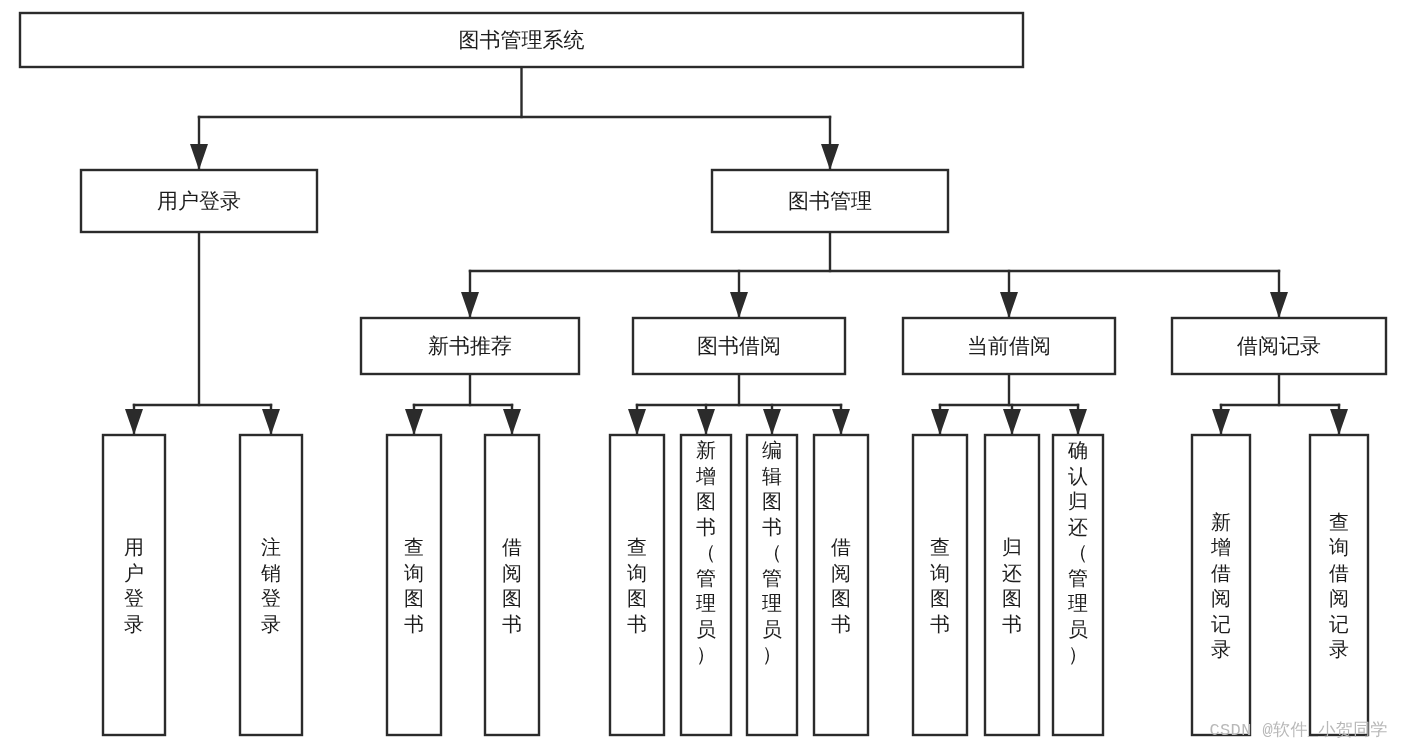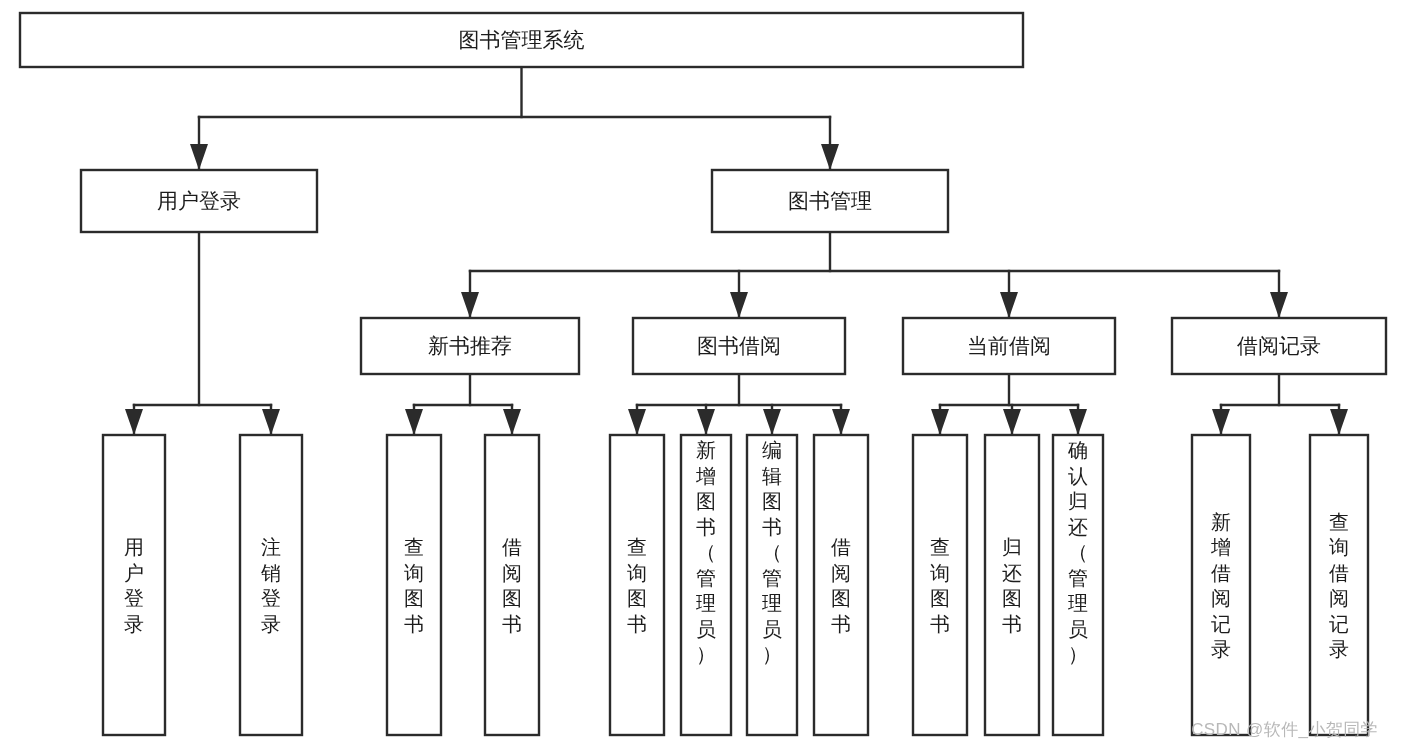--- a/index.html
+++ b/index.html
@@ -45,23 +45,23 @@
     dominant-baseline: middle;
   }
   .node-label-v {
     font-family: "DejaVu Sans", "Liberation Sans", sans-serif;
     font-size: 20px;
     fill: #1c1c1c;
     text-anchor: middle;
   }
   .watermark {
     position: absolute;
-    right: 16px;
+    right: 6px;
     bottom: 6px;
-    font-family: Liberation Sans, sans-serif;
+    font-family: Liberation Mono, monospace;
     font-size: 17px;
     color: #b8b8b8;
     letter-spacing: 0.4px;
     white-space: nowrap;
     pointer-events: none;
   }
 </style>
 </head>
 <body>
 

